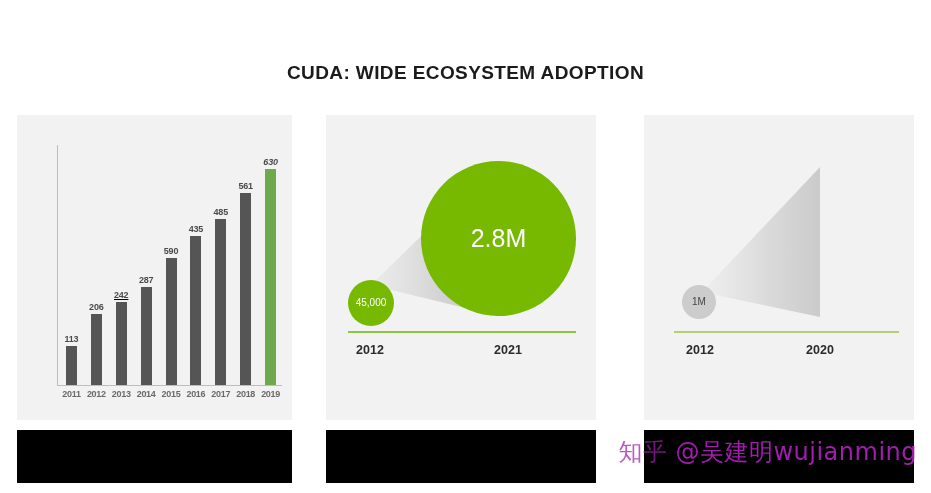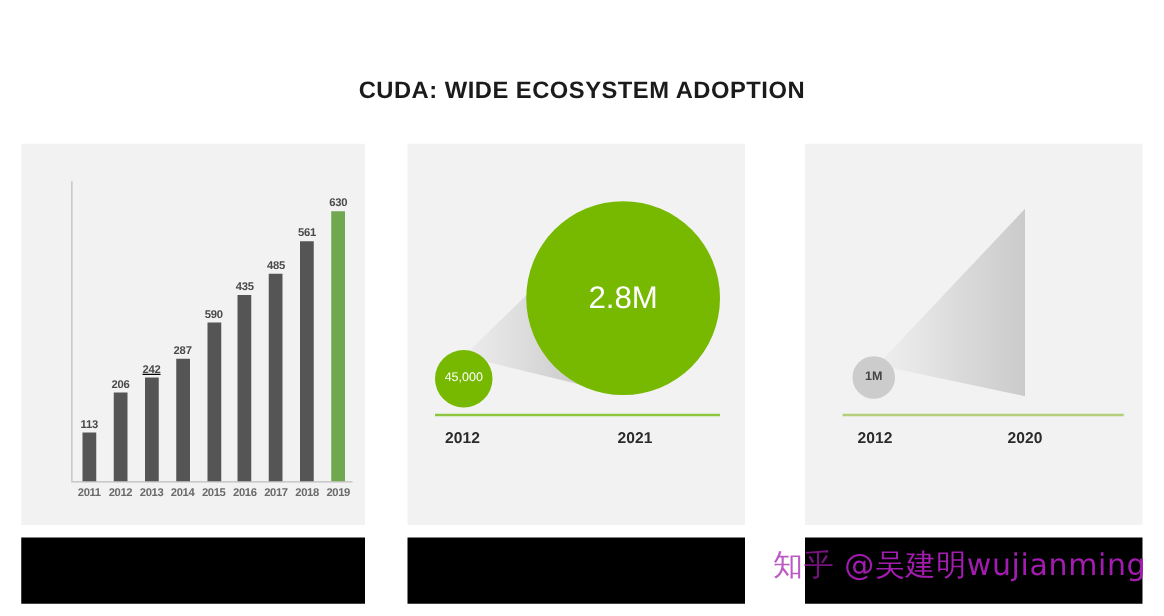--- a/index.html
+++ b/index.html
@@ -146,21 +146,21 @@
   #dev-large-label{font-size:25px;color:#ffffff;}
   #dev-baseline{left:22px;top:216px;width:228px;background:#8cc63e;}
   #dev-year-start{left:4px;top:228px;width:80px;}
   #dev-year-end{left:142px;top:228px;width:80px;}
 
   
   #dl-small-bubble{
     left:38px;top:170px;width:34px;height:34px;
     background:#cccccc;
   }
-  #dl-small-label{font-size:10px;color:#444444;font-weight:bold;}
+  #dl-small-label{font-size:10px;color:#444444;font-weight:normal;}
   #dl-large-bubble{
     left:101px;top:52px;width:150px;height:150px;
     background:#cccccc;
   }
   #dl-large-label{font-size:25px;color:#3a3a3a;}
   #dl-baseline{left:30px;top:216px;width:225px;background:#b4cf7a;}
   #dl-year-start{left:16px;top:228px;width:80px;}
   #dl-year-end{left:136px;top:228px;width:80px;}
 
   
@@ -221,21 +221,21 @@
           <div class="bar-rect" style="height: 149.143px; background: rgb(85, 85, 85);"></div>
         </div>
         <div class="bar-group" style="left: 149.778px;">
           <div class="bar-value">485</div>
           <div class="bar-rect" style="height: 166.286px; background: rgb(85, 85, 85);"></div>
         </div>
         <div class="bar-group" style="left: 174.667px;">
           <div class="bar-value">561</div>
           <div class="bar-rect" style="height: 192.343px; background: rgb(85, 85, 85);"></div>
         </div>
-        <div class="bar-group" style="left: 199.556px;">
+        <div class="bar-group" style="left: 199.556px; font-style: italic;">
           <div class="bar-value">630</div>
           <div class="bar-rect highlight" style="height: 216px; background: rgb(111, 168, 79);"></div>
         </div>
       </div>
     <div id="x-axis-labels">
         <div class="x-axis-label" style="left: 0.444444px;">2011</div>
         <div class="x-axis-label" style="left: 25.3333px;">2012</div>
         <div class="x-axis-label" style="left: 50.2222px;">2013</div>
         <div class="x-axis-label" style="left: 75.1111px;">2014</div>
         <div class="x-axis-label" style="left: 100px;">2015</div>

